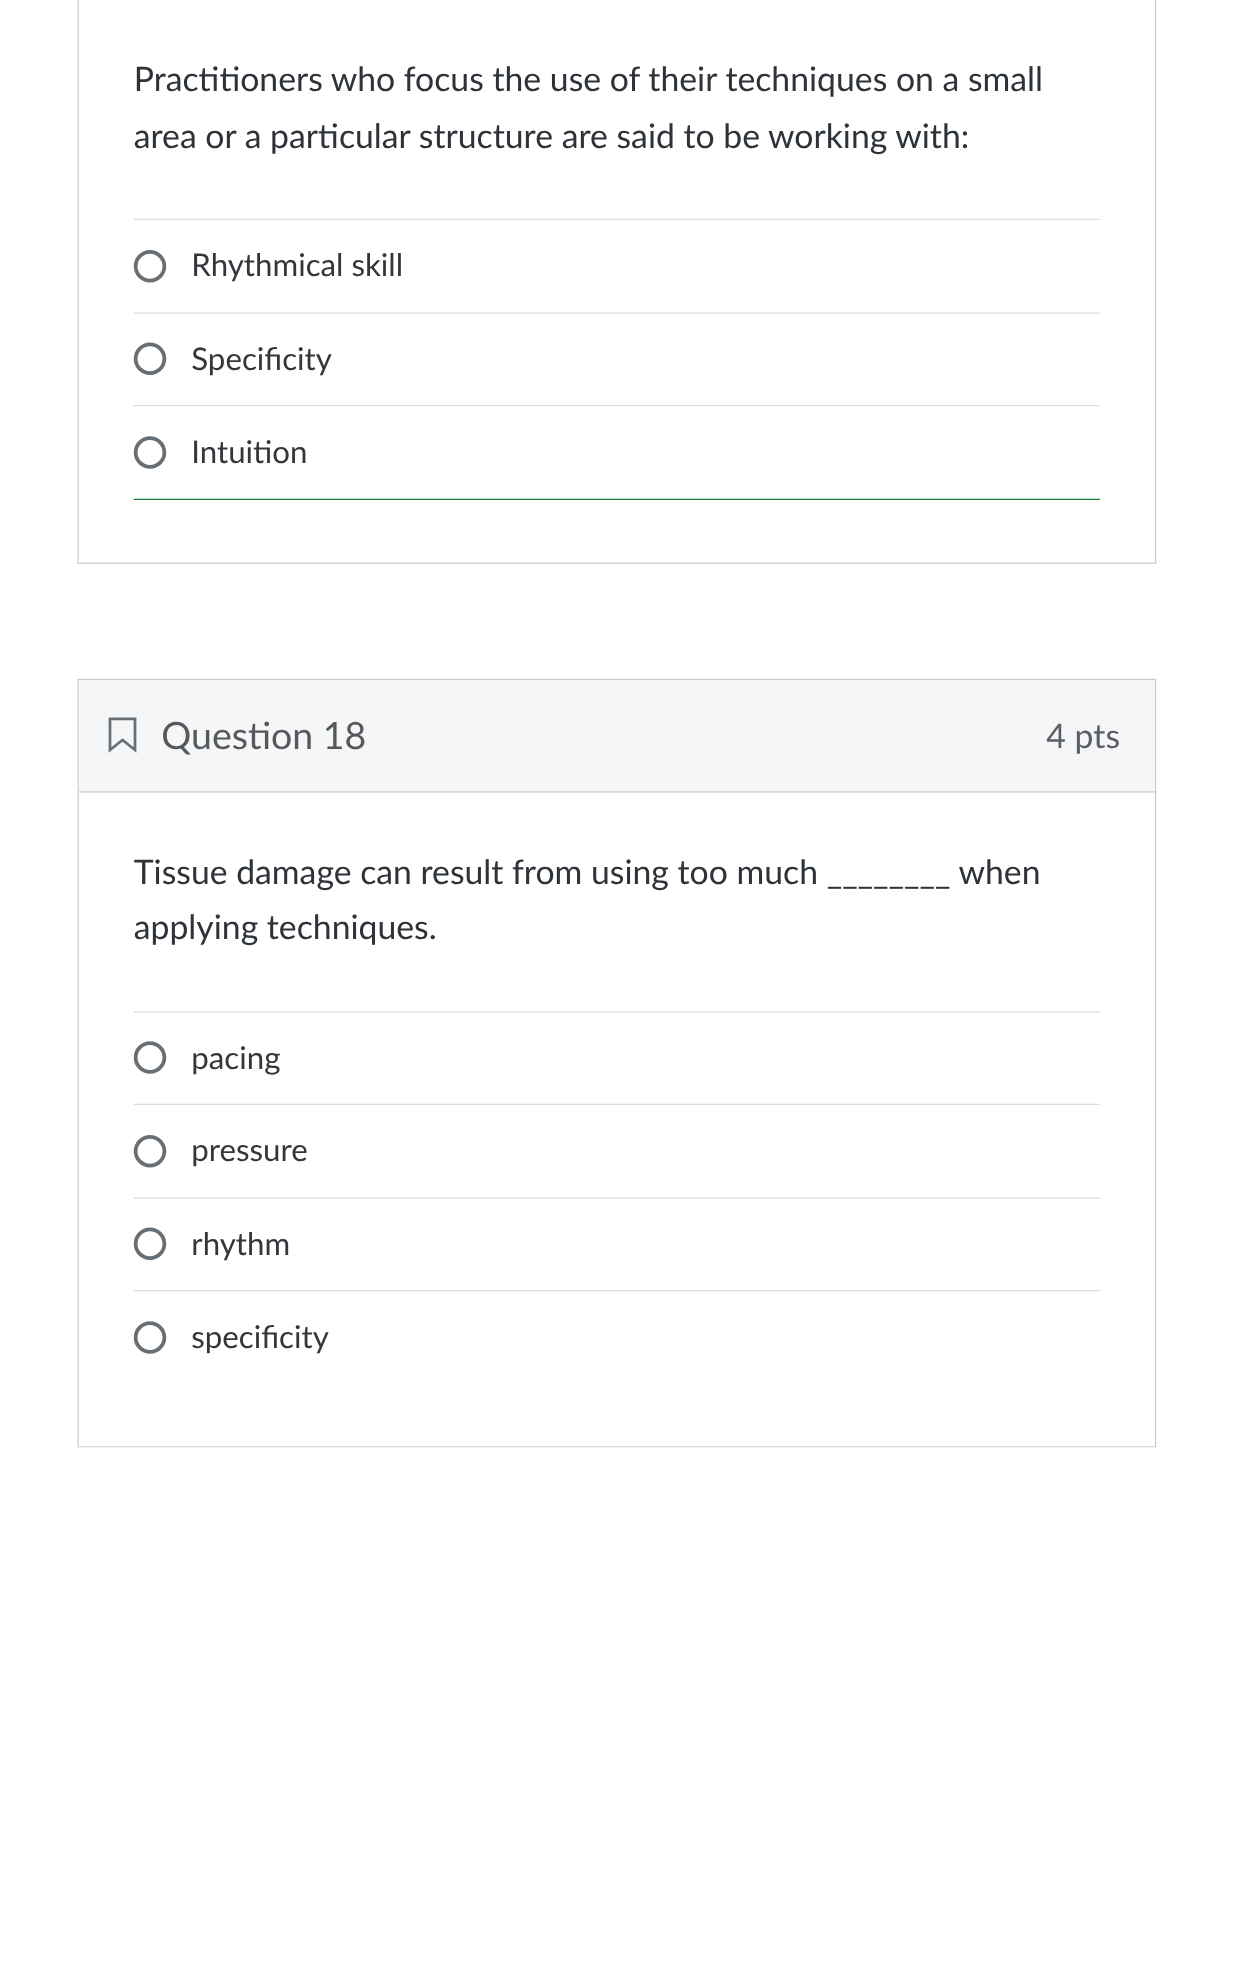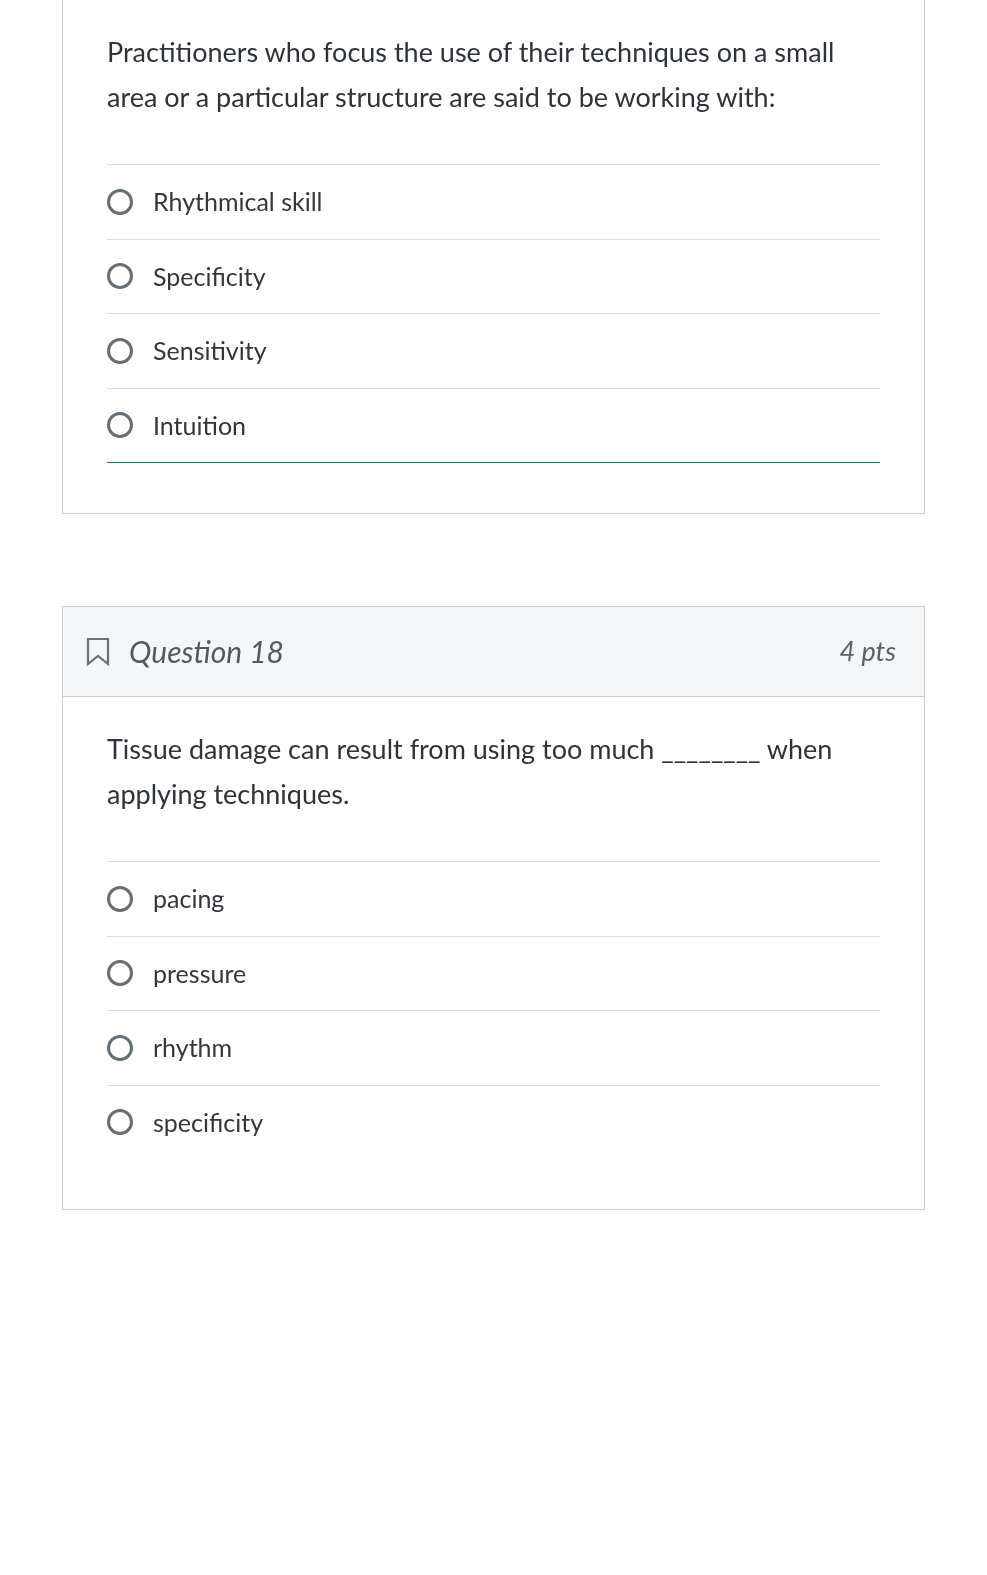--- a/index.html
+++ b/index.html
@@ -13,21 +13,21 @@
   }
   .question-card {
     border: 1px solid #c7cdd1;
     margin-bottom: 92px;
     background: #fff;
   }
   .question-card.first {
     border-top: none;
   }
   .question-body {
-    padding: 30px 44px 50px 44px;
+    padding: 41px 44px 50px 44px;
   }
   .question-text {
     color: #2d3339;
     font-size: 27px;
     line-height: 1.65;
     margin-bottom: 45px;
     font-weight: 400;
   }
   .options {
   }
@@ -55,21 +55,20 @@
     font-size: 25px;
     font-weight: 400;
   }
   .question-header {
     display: flex;
     align-items: center;
     justify-content: space-between;
     background: #f5f6f7;
     border-bottom: 1px solid #c7cdd1;
     padding: 22px 28px 22px 22px;
-    font-style: italic;
   }
   .header-left {
     display: flex;
     align-items: center;
     gap: 18px;
   }
   .bookmark-icon {
     width: 26px;
     height: 30px;
     flex-shrink: 0;
@@ -101,24 +100,20 @@
       <label class="option">
         <span class="radio"></span>
         <span class="option-label">Rhythmical skill</span>
       </label>
       <label class="option">
         <span class="radio"></span>
         <span class="option-label">Specificity</span>
       </label>
       <label class="option">
         <span class="radio"></span>
-        <span class="option-label">Sensitivity</span>
-      </label>
-      <label class="option">
-        <span class="radio"></span>
         <span class="option-label">Intuition</span>
       </label>
     </div>
   </div>
 </div>
 
 <div class="question-card last">
   <div class="question-header">
     <div class="header-left">
       <svg class="bookmark-icon" viewBox="0 0 26 30">

